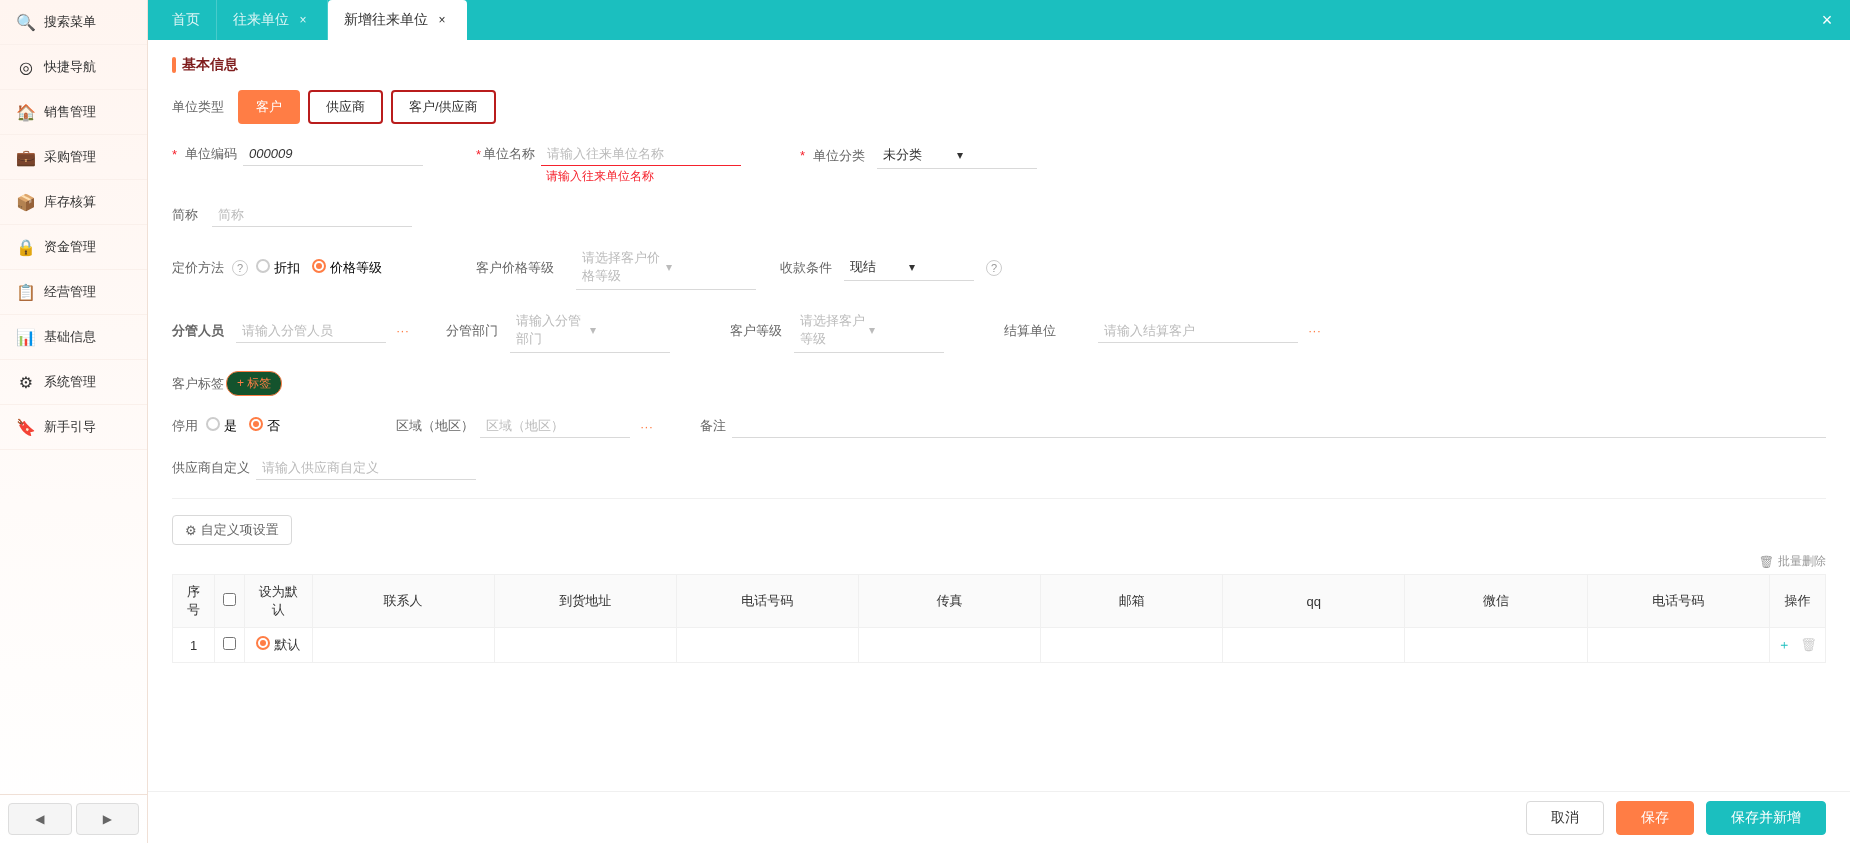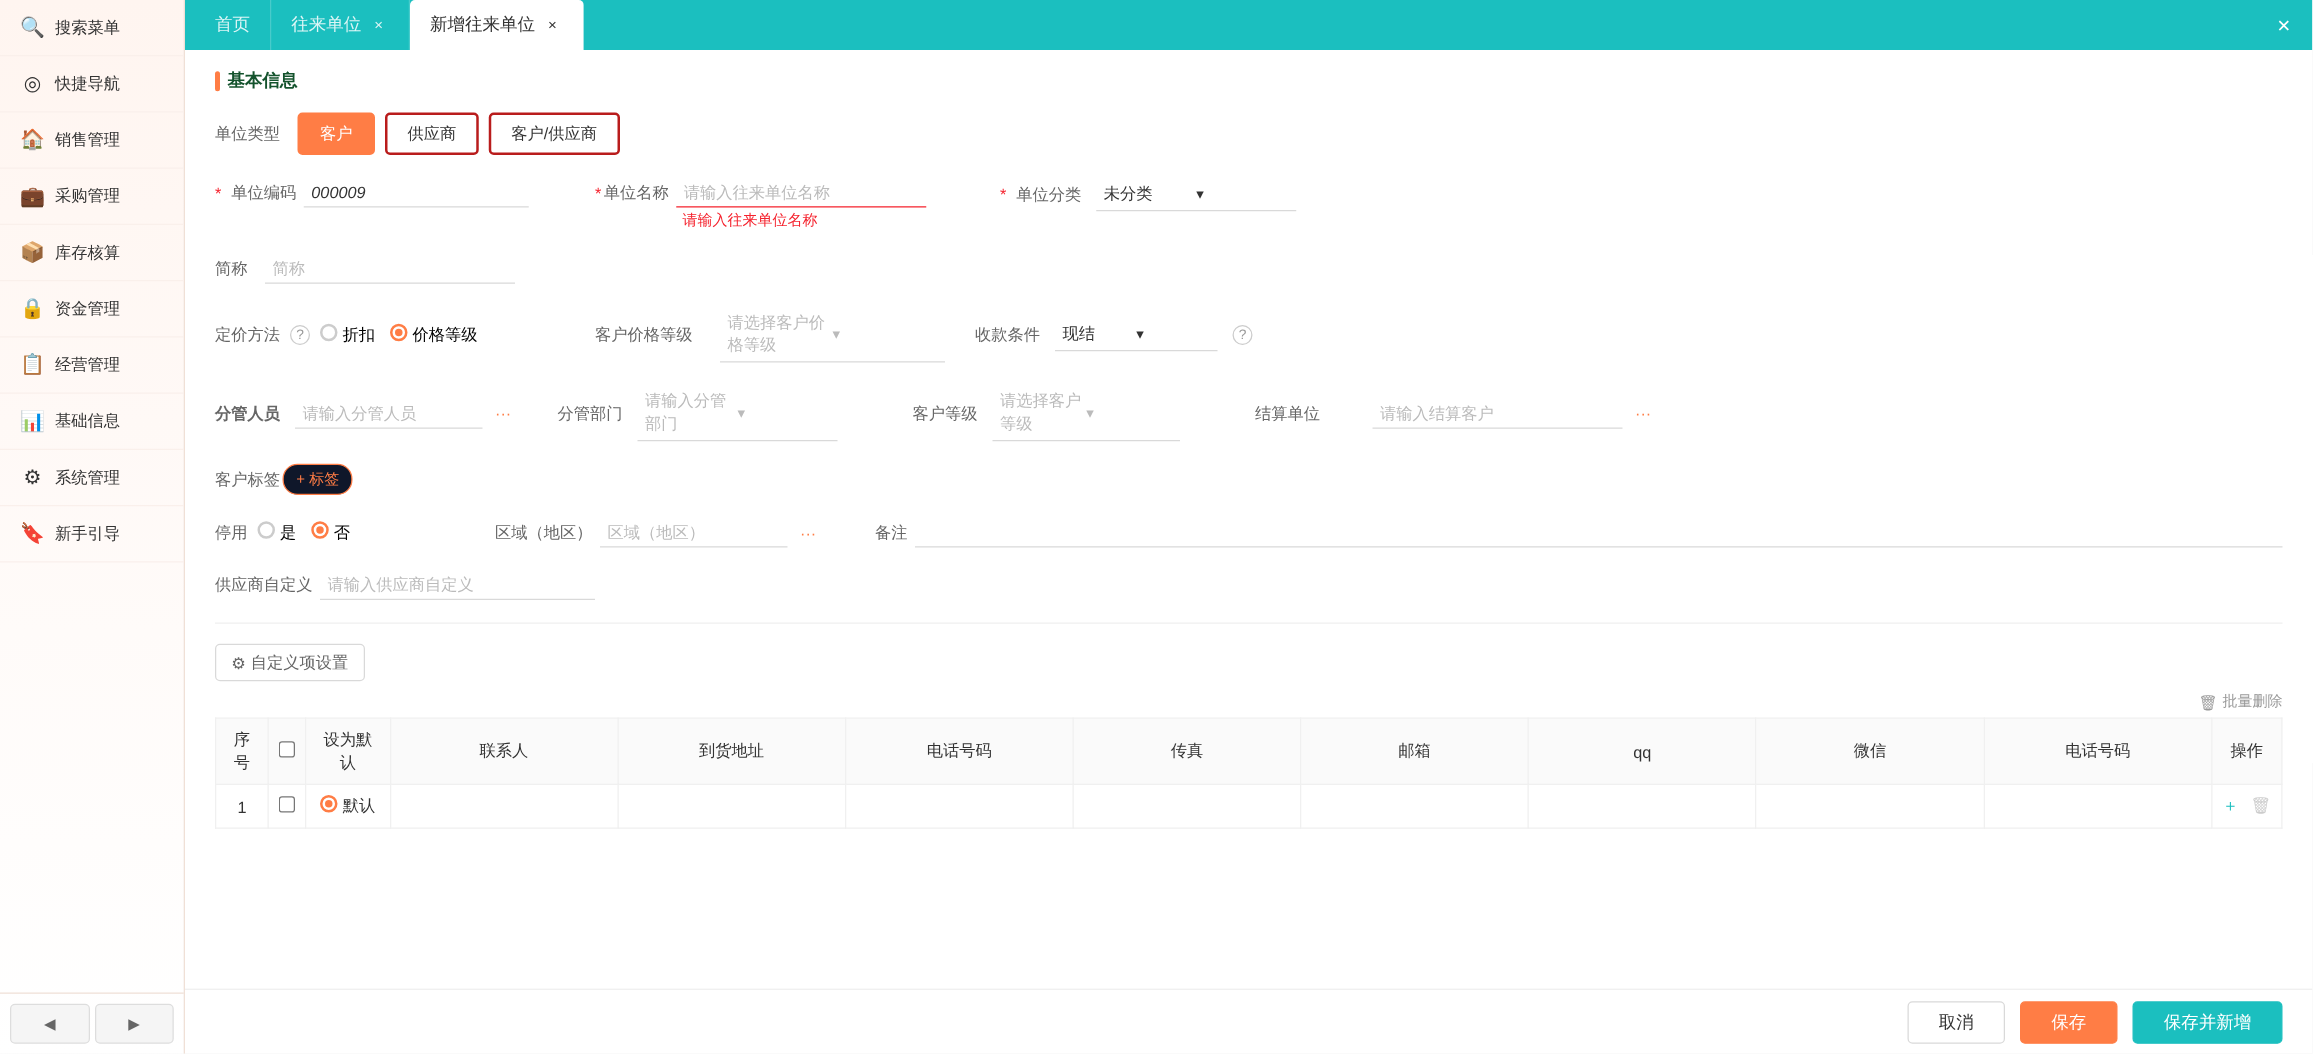--- a/index.html
+++ b/index.html
@@ -99,21 +99,21 @@
       padding: 16px 24px;
     }
 
     
     .section-title {
       display: flex;
       align-items: center;
       gap: 6px;
       font-size: 14px;
       font-weight: bold;
-      color: #14532d;
+      color: #7f1d1d;
       margin-bottom: 16px;
     }
     .section-title .bar {
       width: 4px;
       height: 16px;
       background: #ff7d45;
       border-radius: 2px;
     }
 
     
@@ -236,21 +236,21 @@
     .tag-btn {
       display: flex;
       align-items: center;
       gap: 4px;
       border: 1px solid #ff7d45;
       border-radius: 12px;
       padding: 3px 10px;
       color: #ff7d45;
       cursor: pointer;
       font-size: 12px;
-      background: #0f172a;
+      background: #14532d;
     }
 
     
     .table-actions {
       display: flex;
       justify-content: flex-end;
       margin-bottom: 4px;
     }
     .batch-delete {
       display: flex;

